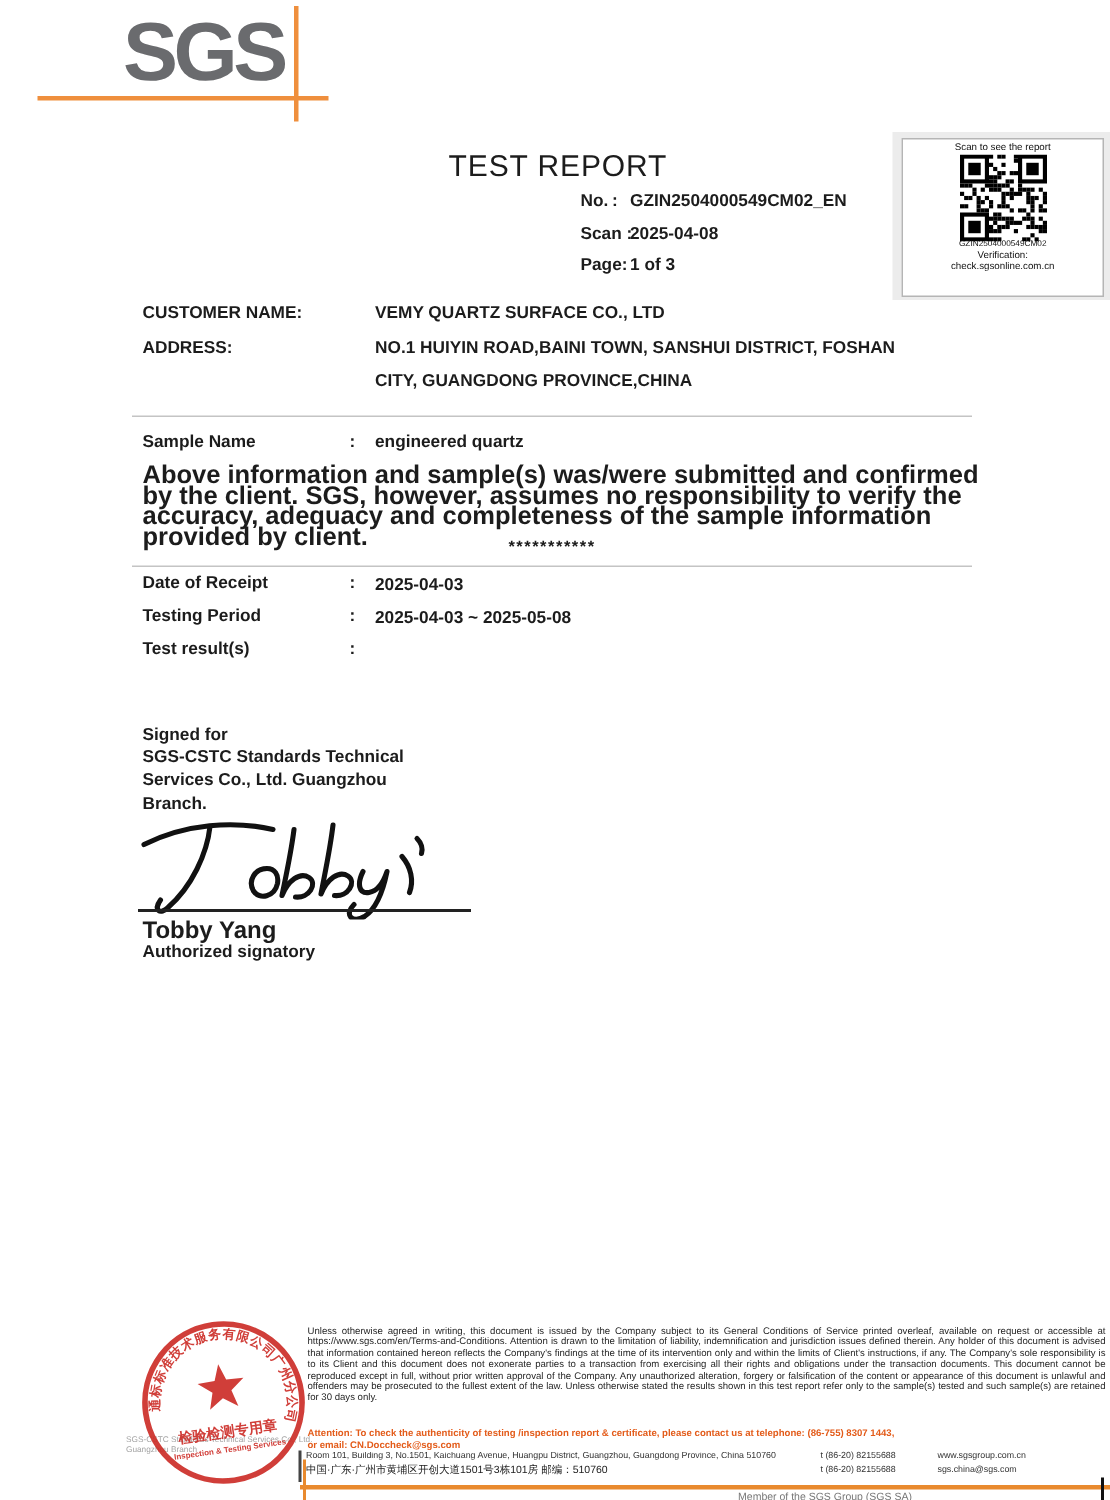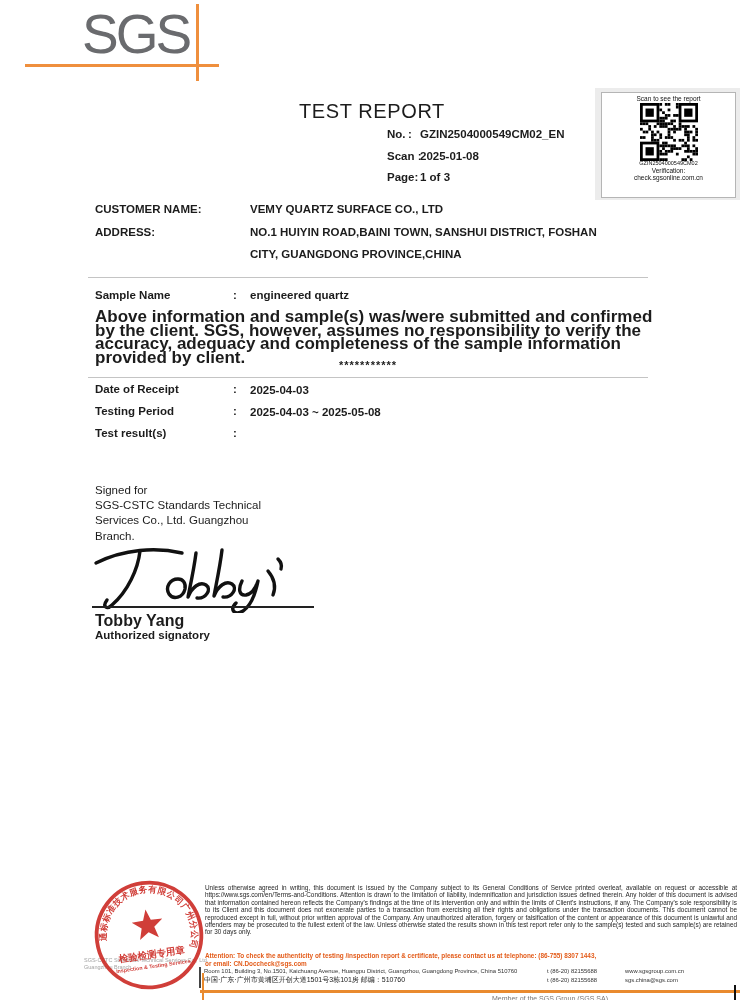--- a/index.html
+++ b/index.html
@@ -1,21 +1,21 @@
 <!DOCTYPE html>
 <html><head>
 <meta charset="utf-8">
 <style>
   html,body{margin:0;padding:0;background:#fff}
   .page{position:relative;width:740px;height:1000px;background:#ffffff;overflow:hidden;
         font-family:"Liberation Sans",sans-serif;color:#1c1c1c}
   .abs{position:absolute}
 
   
-  #logo{left:82px;top:2px;font-size:55px;font-weight:normal;color:#6a6b6e;letter-spacing:-3px}
+  #logo{left:82px;top:2px;font-size:55px;font-weight:bold;color:#6a6b6e;letter-spacing:-3px}
   #crop-h{left:25px;top:64px;width:194px;height:3px;background:#ef8f3d}
   #crop-v{left:196px;top:4px;width:3px;height:77px;background:#ef8f3d}
 
   
   #title{left:299px;top:100px;font-size:20px;font-weight:normal;letter-spacing:.6px}
   .mrow{position:absolute;left:387px;font-size:11.5px;font-weight:bold;white-space:nowrap}
   .mrow .ml{position:absolute;left:0}
   .mrow .mc{position:absolute;left:21px}
   .mrow .mv{position:absolute;left:33px}
   #m1{top:128px}#m2{top:150px}#m3{top:171px}
@@ -43,21 +43,21 @@
   #stars{left:88px;top:359px;width:560px;text-align:center;font-size:11px;font-weight:bold;letter-spacing:1px}
 
   
   .drow{position:absolute;left:95px;font-size:11.5px;font-weight:bold}
   .drow .cl{position:absolute;left:0;white-space:nowrap}
   .drow .cc{position:absolute;left:138px}
   .drow .cv{position:absolute;left:155px;width:400px;line-height:14px}
   #d1{top:383px}#d2{top:405px}#d3{top:427px}
 
   
-  #signedfor{left:95px;top:483px;font-size:11.5px;font-weight:normal;line-height:15.2px}
+  #signedfor{left:95px;top:483px;font-size:11.5px;font-weight:bold;line-height:15.2px}
   #sig-svg{left:90px;top:541px}
   #sig-line{left:92px;top:606px;width:222px;height:2px;background:#222}
   #sig-name{left:95px;top:612px;font-size:16px;font-weight:bold}
   #sig-title{left:95px;top:629px;font-size:11.5px;font-weight:bold}
 
   
   #terms{left:205px;top:884px;width:532px;font-size:6.4px;line-height:7.4px;color:#262626;text-align:justify}
   #attention{left:205px;top:952px;width:532px;font-size:6.4px;line-height:7.5px;font-weight:bold;color:#e35b19}
   #addr{left:204px;top:968px;width:533px;display:grid;grid-template-columns:1fr 74px 112px;
         column-gap:4px;row-gap:1px;align-items:center}
@@ -85,21 +85,21 @@
   <div class="abs" id="crop-v"></div>
 
   <div class="abs" id="title">TEST REPORT</div>
   <div class="mrow" id="m1">
     <span class="ml">No.</span>
     <span class="mc">:</span>
     <span class="mv">GZIN2504000549CM02_EN</span>
   </div>
   <div class="mrow" id="m2">
     <span class="ml">Scan :</span>
-    <span class="mv">2025-01-08</span>
+    <span class="mv">2025-04-08</span>
   </div>
   <div class="mrow" id="m3">
     <span class="ml">Page:</span>
     <span class="mv">1 of 3</span>
   </div>
 
   <div class="abs" id="qr-bg"></div>
   <div class="abs" id="qr-panel">
     <div class="t1">Scan to see the report</div>
     <svg id="qr-pattern" width="58" height="58" viewBox="0 0 63 63" fill="#000">

